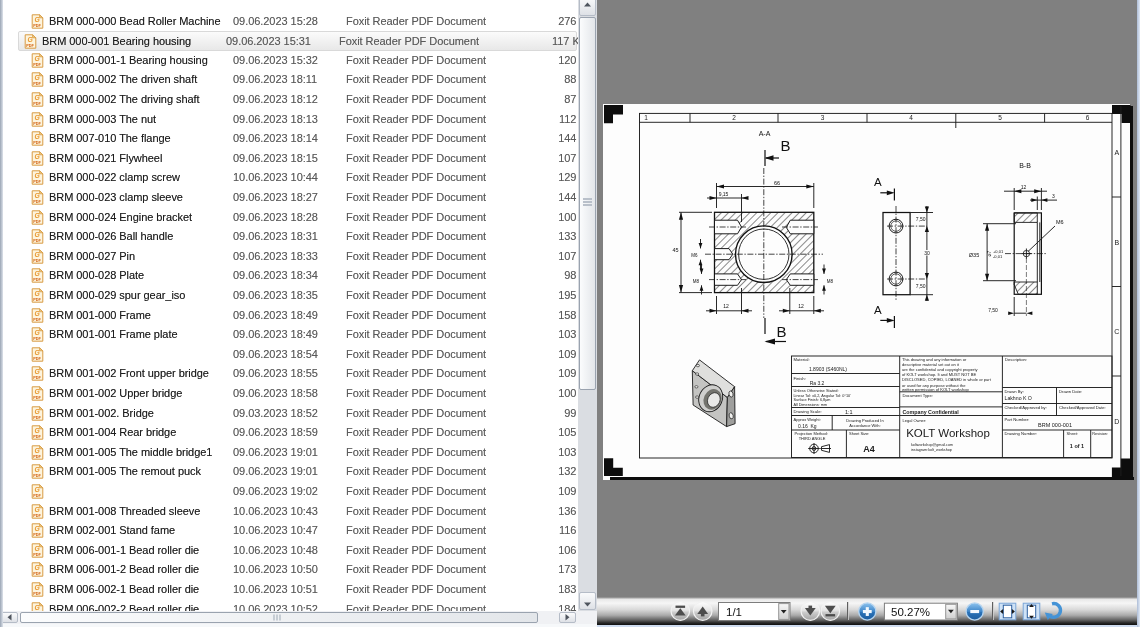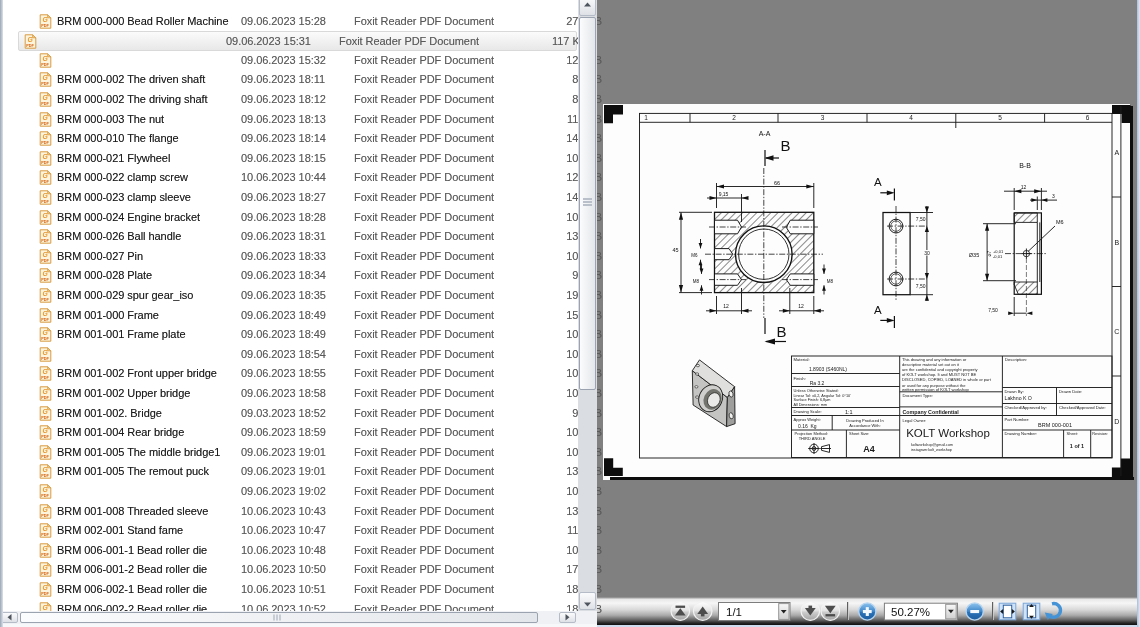--- a/index.html
+++ b/index.html
@@ -1,17 +1,17 @@
 <!DOCTYPE html>
 <html><head><meta charset="utf-8"><style>
 *{margin:0;padding:0;box-sizing:border-box}
 html,body{width:1140px;height:627px;overflow:hidden;background:#fff;
  font-family:"Liberation Sans",sans-serif}
 #win{position:relative;width:1140px;height:627px;background:#fff;overflow:hidden}
-.row{position:absolute;left:16px;width:597px;height:19.6px;font-size:11px;letter-spacing:-0.05px}
+.row{position:absolute;left:8px;width:597px;height:19.6px;font-size:11px;letter-spacing:-0.05px}
 .row .ic{position:absolute;left:23px;top:2px}
 .row span{position:absolute;top:0;line-height:19.6px;white-space:nowrap}
 .nm{left:41px;color:#1c1c1c;text-shadow:0 0 0.4px rgba(40,40,40,0.55)}
 .dt{left:225px;color:#5a5a5a;text-shadow:0 0 0.4px rgba(90,90,90,0.5)}
 .tp{left:338px;color:#5a5a5a;text-shadow:0 0 0.4px rgba(90,90,90,0.5)}
 .sz{left:484px;width:102px;text-align:right;color:#5a5a5a;text-shadow:0 0 0.4px rgba(90,90,90,0.5)}
 .sel{background:linear-gradient(#fbfbfb,#e8e8e8);border:1px solid #d9d9d9;border-radius:2px;
  left:18px;width:559px}
 .sel .ic{left:5px}
 .sel .nm{left:23px}
@@ -426,31 +426,33 @@
       <span class="tp">Foxit Reader PDF Document</span>
       <span class="sz">276 KB</span>
     </div>
 <div class="row sel" style="top:31.1px">
       <svg class="ic" width="13" height="15" viewBox="0 0 13 15">
 <path d="M1.2 0.8 H8.6 L11.8 3.8 V14.2 H1.2 Z" fill="#fdf4dd" stroke="#d89c44" stroke-width="1"></path>
 <path d="M8.6 0.8 L8.6 3.8 L11.8 3.8 Z" fill="#eeca87" stroke="#d89c44" stroke-width="0.8"></path>
 <text x="6" y="8.4" font-size="6.8" font-style="italic" font-weight="bold" fill="#e8982f" text-anchor="middle" font-family="Liberation Serif,serif">G</text>
 <text x="6" y="13" font-size="3.8" font-weight="bold" fill="#d2600e" text-anchor="middle">PDF</text>
 </svg>
+      <span class="nm">BRM 000-001 Bearing housing</span>
       <span class="dt">09.06.2023 15:31</span>
       <span class="tp">Foxit Reader PDF Document</span>
       <span class="sz">117 KB</span>
     </div>
 <div class="row" style="top:50.7px">
       <svg class="ic" width="13" height="15" viewBox="0 0 13 15">
 <path d="M1.2 0.8 H8.6 L11.8 3.8 V14.2 H1.2 Z" fill="#fdf4dd" stroke="#d89c44" stroke-width="1"></path>
 <path d="M8.6 0.8 L8.6 3.8 L11.8 3.8 Z" fill="#eeca87" stroke="#d89c44" stroke-width="0.8"></path>
 <text x="6" y="8.4" font-size="6.8" font-style="italic" font-weight="bold" fill="#e8982f" text-anchor="middle" font-family="Liberation Serif,serif">G</text>
 <text x="6" y="13" font-size="3.8" font-weight="bold" fill="#d2600e" text-anchor="middle">PDF</text>
 </svg>
+      <span class="nm">BRM 000-001-1 Bearing housing</span>
       <span class="dt">09.06.2023 15:32</span>
       <span class="tp">Foxit Reader PDF Document</span>
       <span class="sz">120 KB</span>
     </div>
 <div class="row" style="top:70.3px">
       <svg class="ic" width="13" height="15" viewBox="0 0 13 15">
 <path d="M1.2 0.8 H8.6 L11.8 3.8 V14.2 H1.2 Z" fill="#fdf4dd" stroke="#d89c44" stroke-width="1"></path>
 <path d="M8.6 0.8 L8.6 3.8 L11.8 3.8 Z" fill="#eeca87" stroke="#d89c44" stroke-width="0.8"></path>
 <text x="6" y="8.4" font-size="6.8" font-style="italic" font-weight="bold" fill="#e8982f" text-anchor="middle" font-family="Liberation Serif,serif">G</text>
 <text x="6" y="13" font-size="3.8" font-weight="bold" fill="#d2600e" text-anchor="middle">PDF</text>
@@ -484,21 +486,21 @@
       <span class="tp">Foxit Reader PDF Document</span>
       <span class="sz">112 KB</span>
     </div>
 <div class="row" style="top:129.1px">
       <svg class="ic" width="13" height="15" viewBox="0 0 13 15">
 <path d="M1.2 0.8 H8.6 L11.8 3.8 V14.2 H1.2 Z" fill="#fdf4dd" stroke="#d89c44" stroke-width="1"></path>
 <path d="M8.6 0.8 L8.6 3.8 L11.8 3.8 Z" fill="#eeca87" stroke="#d89c44" stroke-width="0.8"></path>
 <text x="6" y="8.4" font-size="6.8" font-style="italic" font-weight="bold" fill="#e8982f" text-anchor="middle" font-family="Liberation Serif,serif">G</text>
 <text x="6" y="13" font-size="3.8" font-weight="bold" fill="#d2600e" text-anchor="middle">PDF</text>
 </svg>
-      <span class="nm">BRM 000-010 The flange</span>
+      <span class="nm">BRM 007-010 The flange</span>
       <span class="dt">09.06.2023 18:14</span>
       <span class="tp">Foxit Reader PDF Document</span>
       <span class="sz">144 KB</span>
     </div>
 <div class="row" style="top:148.7px">
       <svg class="ic" width="13" height="15" viewBox="0 0 13 15">
 <path d="M1.2 0.8 H8.6 L11.8 3.8 V14.2 H1.2 Z" fill="#fdf4dd" stroke="#d89c44" stroke-width="1"></path>
 <path d="M8.6 0.8 L8.6 3.8 L11.8 3.8 Z" fill="#eeca87" stroke="#d89c44" stroke-width="0.8"></path>
 <text x="6" y="8.4" font-size="6.8" font-style="italic" font-weight="bold" fill="#e8982f" text-anchor="middle" font-family="Liberation Serif,serif">G</text>
 <text x="6" y="13" font-size="3.8" font-weight="bold" fill="#d2600e" text-anchor="middle">PDF</text>

